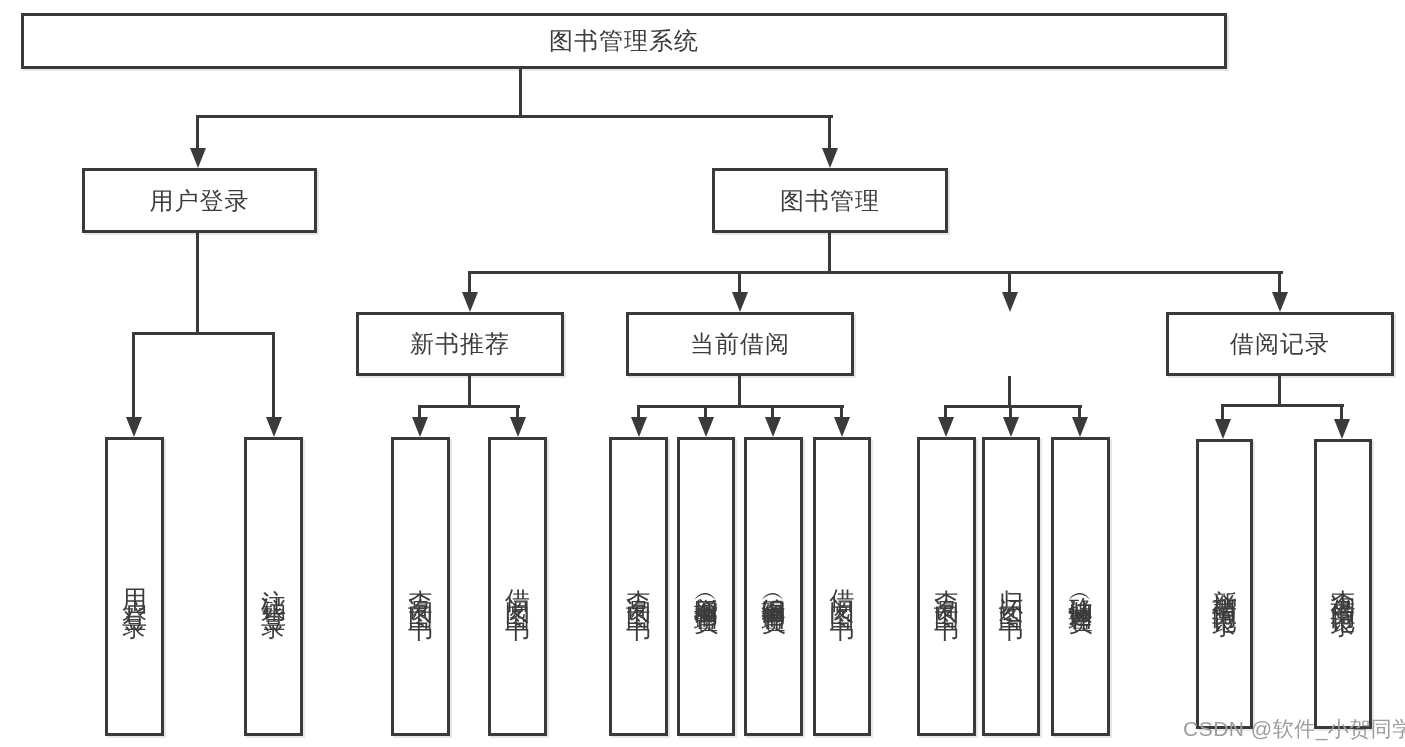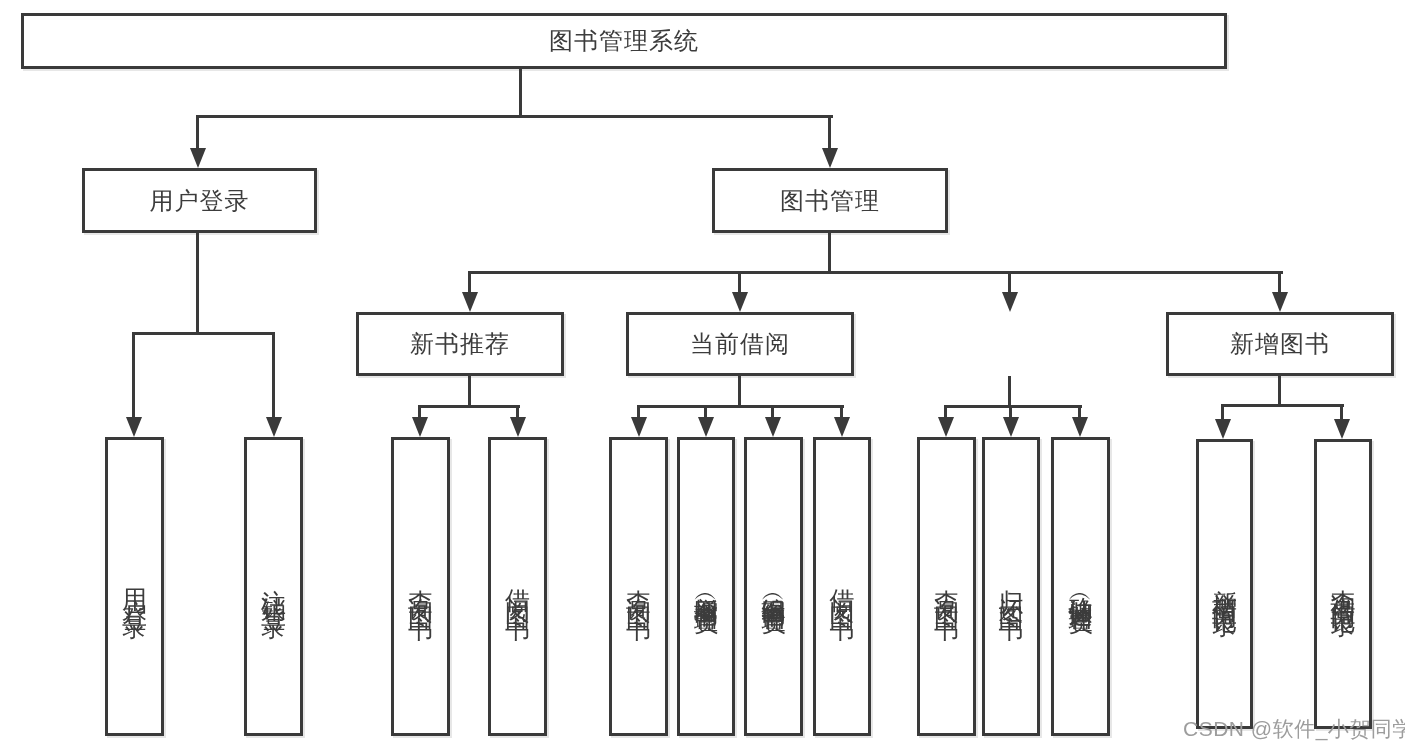--- a/index.html
+++ b/index.html
@@ -72,21 +72,21 @@
     <span>图书管理</span>
   </div>
 
   <div class="node hnode" style="left:356px;top:312px;width:208px;height:64px">
     <span>新书推荐</span>
   </div>
   <div class="node hnode" style="left:626px;top:312px;width:228px;height:64px">
     <span>当前借阅</span>
   </div>
   <div class="node hnode" style="left:1166px;top:312px;width:228px;height:64px">
-    <span>新增图书</span>
+    <span>借阅记录</span>
   </div>
 
   <div class="node vnode" style="left:105px;top:437px;width:59px;height:299px">
     <span>用户登录</span>
   </div>
   <div class="node vnode" style="left:244px;top:437px;width:59px;height:299px">
     <span>注销登录</span>
   </div>
 
   <div class="node vnode" style="left:391px;top:437px;width:59px;height:299px">

